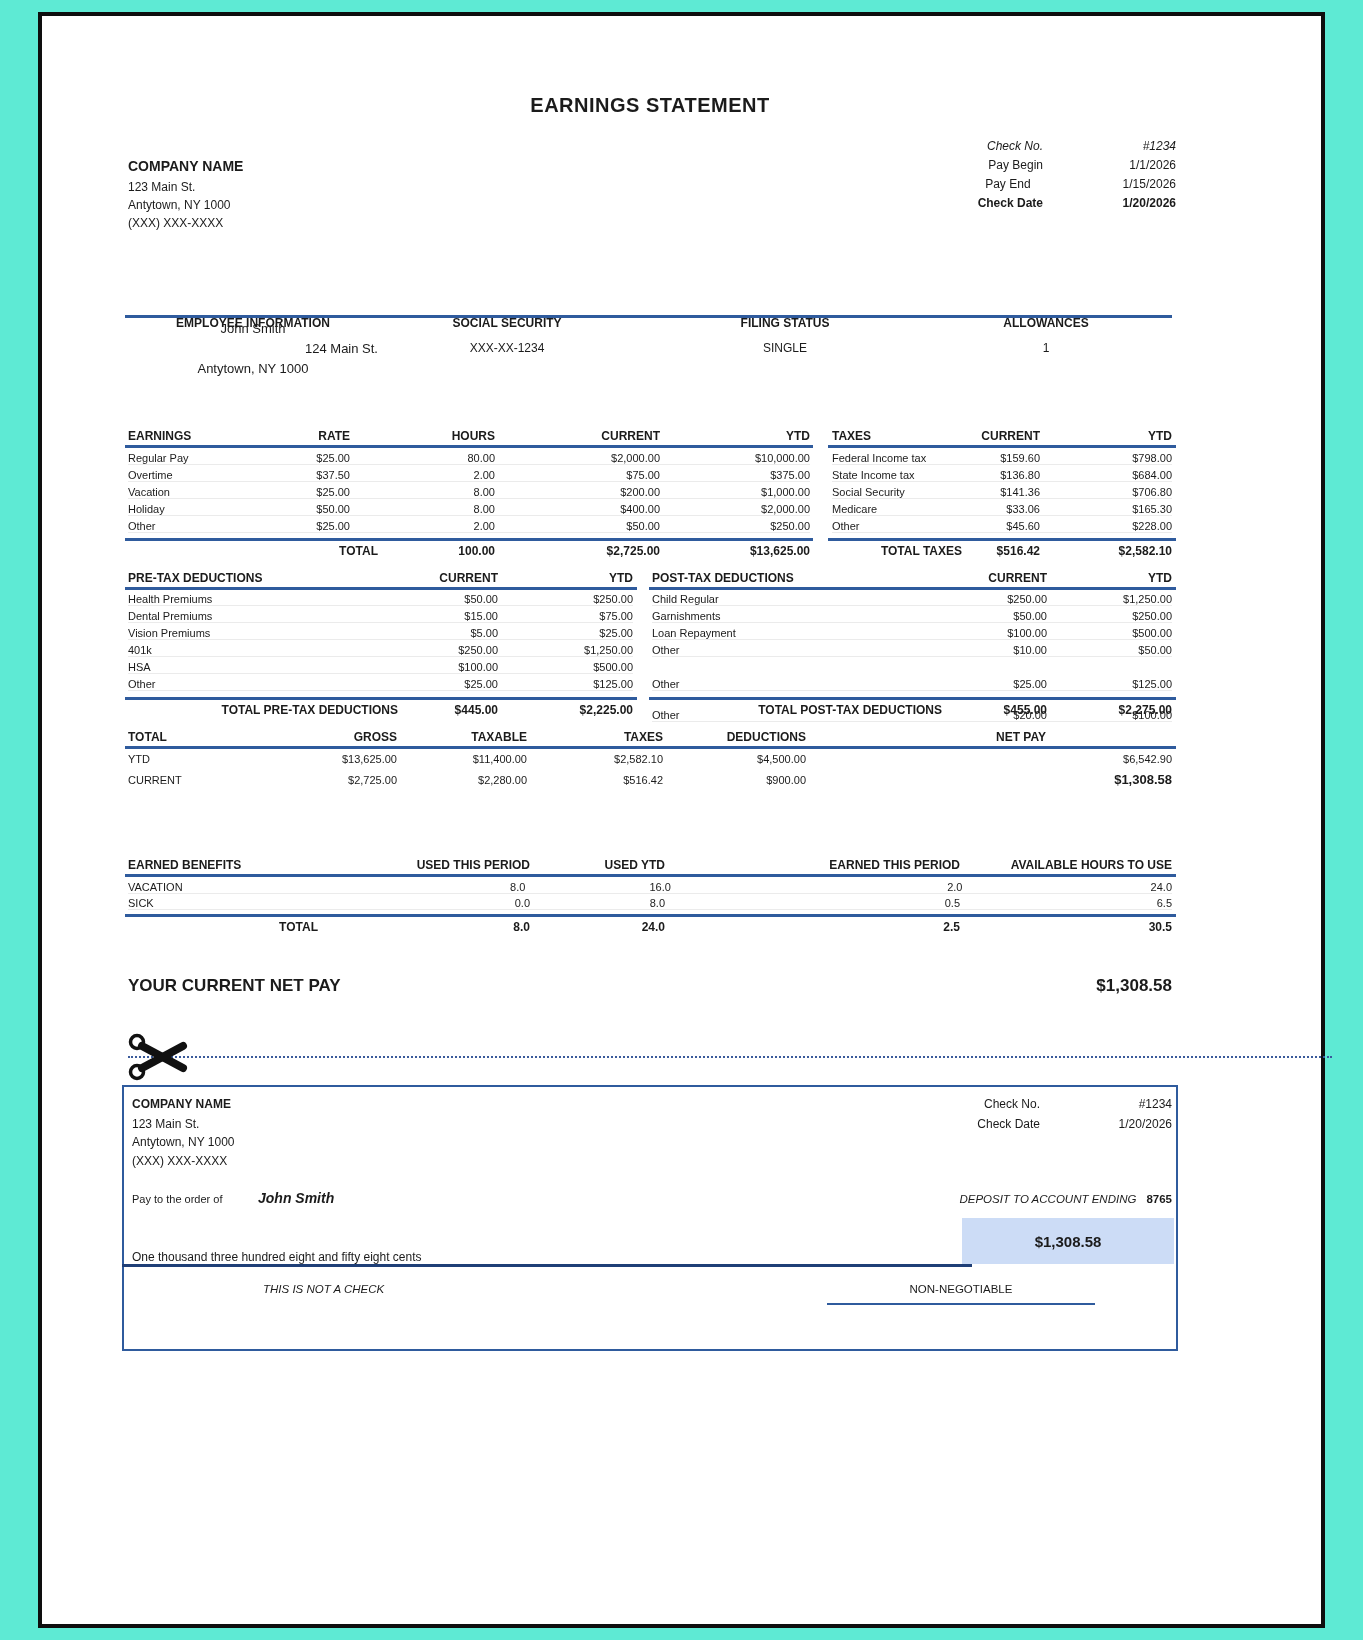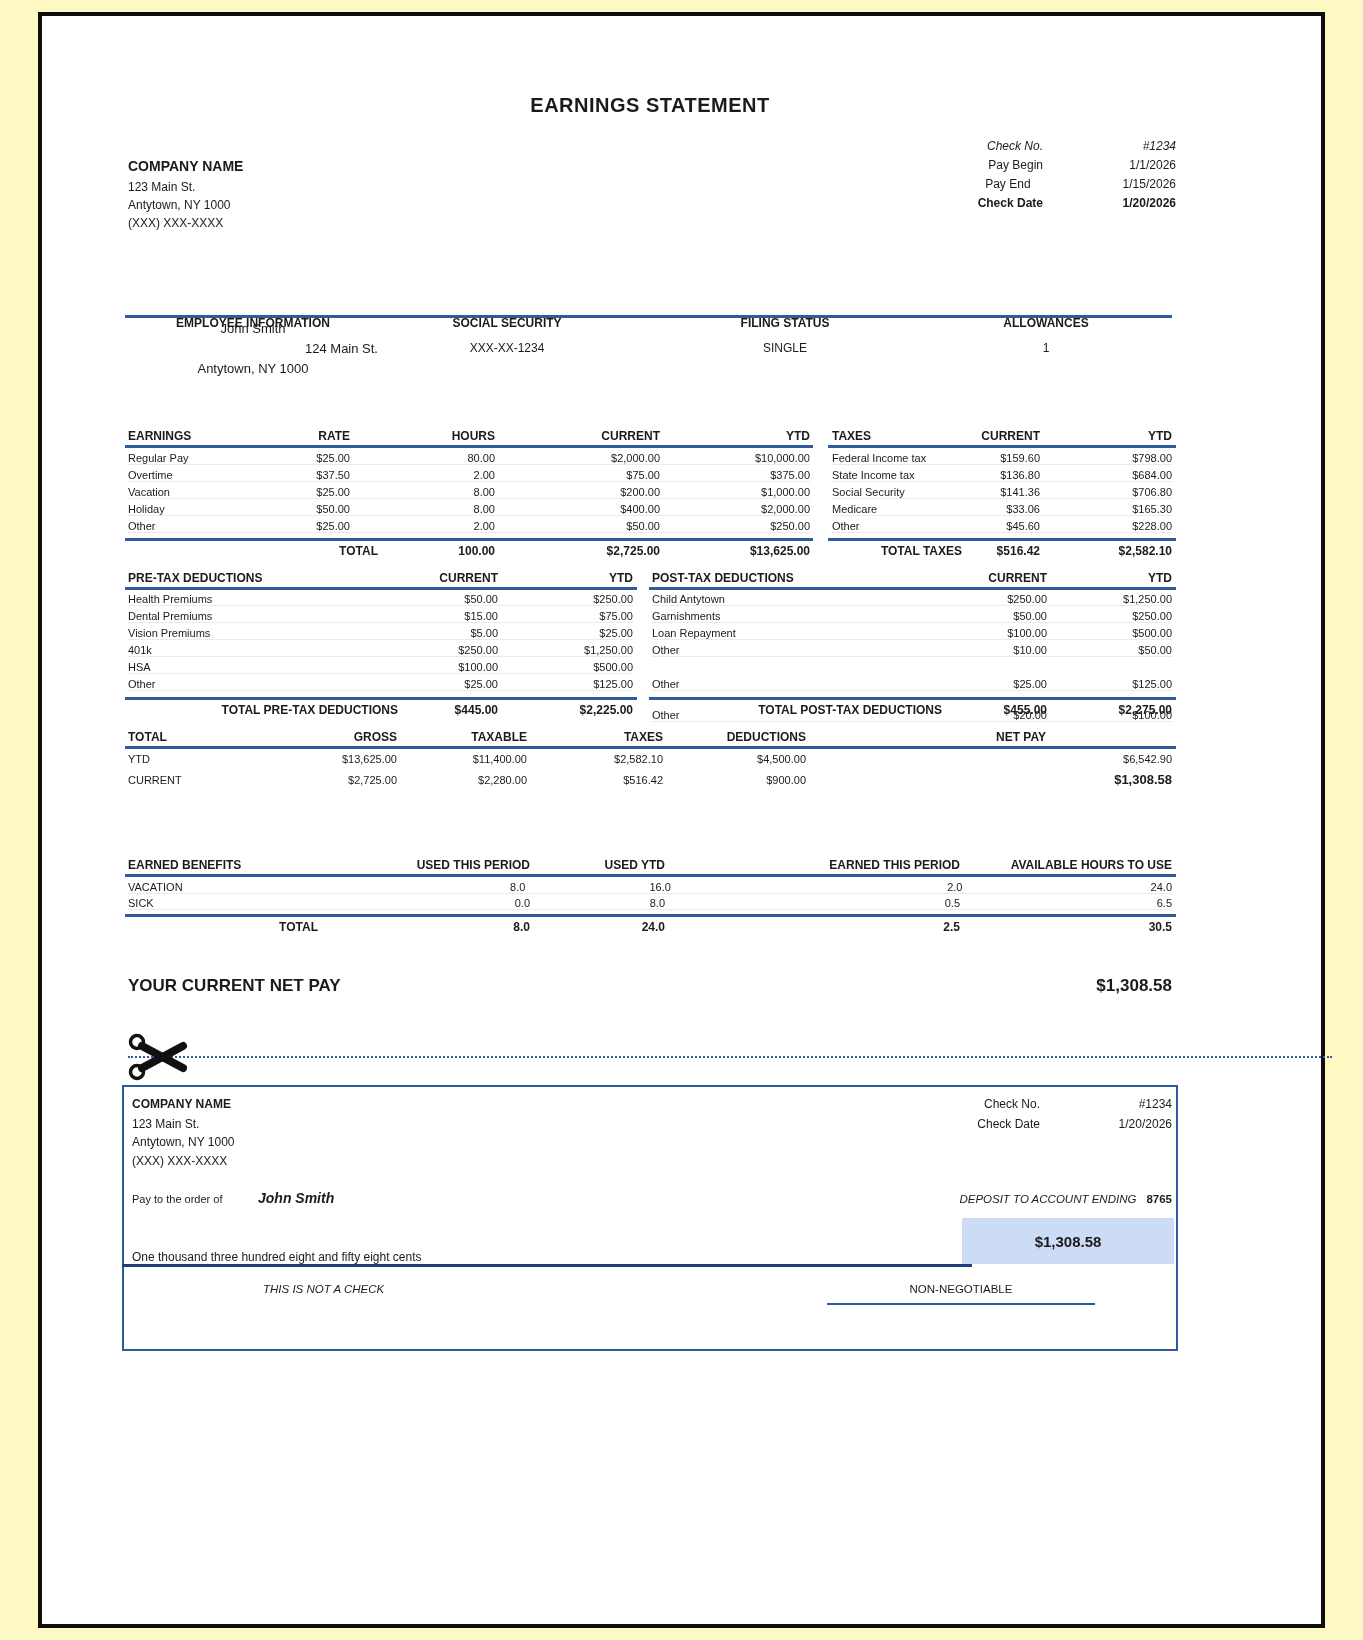--- a/index.html
+++ b/index.html
@@ -1,17 +1,17 @@
 <!DOCTYPE html>
 <html><head>
 <meta charset="utf-8">
 <style>
   html,body{margin:0;padding:0;}
   body{background:#f7ece5;font-family:"Liberation Sans",sans-serif;color:#1b1b1b;}
-  .canvas{position:relative;width:1363px;height:1640px;background:#fef9c3;overflow:hidden;}
+  .canvas{position:relative;width:1363px;height:1640px;background:#5eead4;overflow:hidden;}
   .page{position:absolute;left:38px;top:12px;width:1279px;height:1608px;background:#ffffff;border:4px solid #0e0e0e;}
   .abs{position:absolute;}
   .frow{position:absolute;display:flex;align-items:baseline;}
   .hdr{font-weight:bold;font-size:12px;white-space:nowrap;}
   .val{font-size:11px;white-space:nowrap;}
   .tot{font-weight:bold;font-size:12px;white-space:nowrap;}
   .r{text-align:right;}
   .l{text-align:left;}
   .ctr{text-align:center;}
   .bline{position:absolute;height:3px;background:#2f5b9d;}
@@ -204,21 +204,21 @@
     <span class="tot r" style="width:135px;">$2,225.00</span>
   </div>
 
   <div class="frow" style="left:652px;top:571px;width:520px;">
     <span class="hdr l" style="width:250px;">POST-TAX DEDUCTIONS</span>
     <span class="hdr r" style="width:145px;">CURRENT</span>
     <span class="hdr r" style="width:125px;">YTD</span>
   </div>
   <div class="bline" style="left:649px;top:587px;width:527px;"></div>
   <div class="frow thinline" style="left:652px;top:593px;width:520px;">
-    <span class="val l" style="width:250px;">Child Antytown</span>
+    <span class="val l" style="width:250px;">Child Regular</span>
     <span class="val r" style="width:145px;">$250.00</span>
     <span class="val r" style="width:125px;">$1,250.00</span>
   </div>
   <div class="frow thinline" style="left:652px;top:610px;width:520px;">
     <span class="val l" style="width:250px;">Garnishments</span>
     <span class="val r" style="width:145px;">$50.00</span>
     <span class="val r" style="width:125px;">$250.00</span>
   </div>
   <div class="frow thinline" style="left:652px;top:627px;width:520px;">
     <span class="val l" style="width:250px;">Loan Repayment</span>

